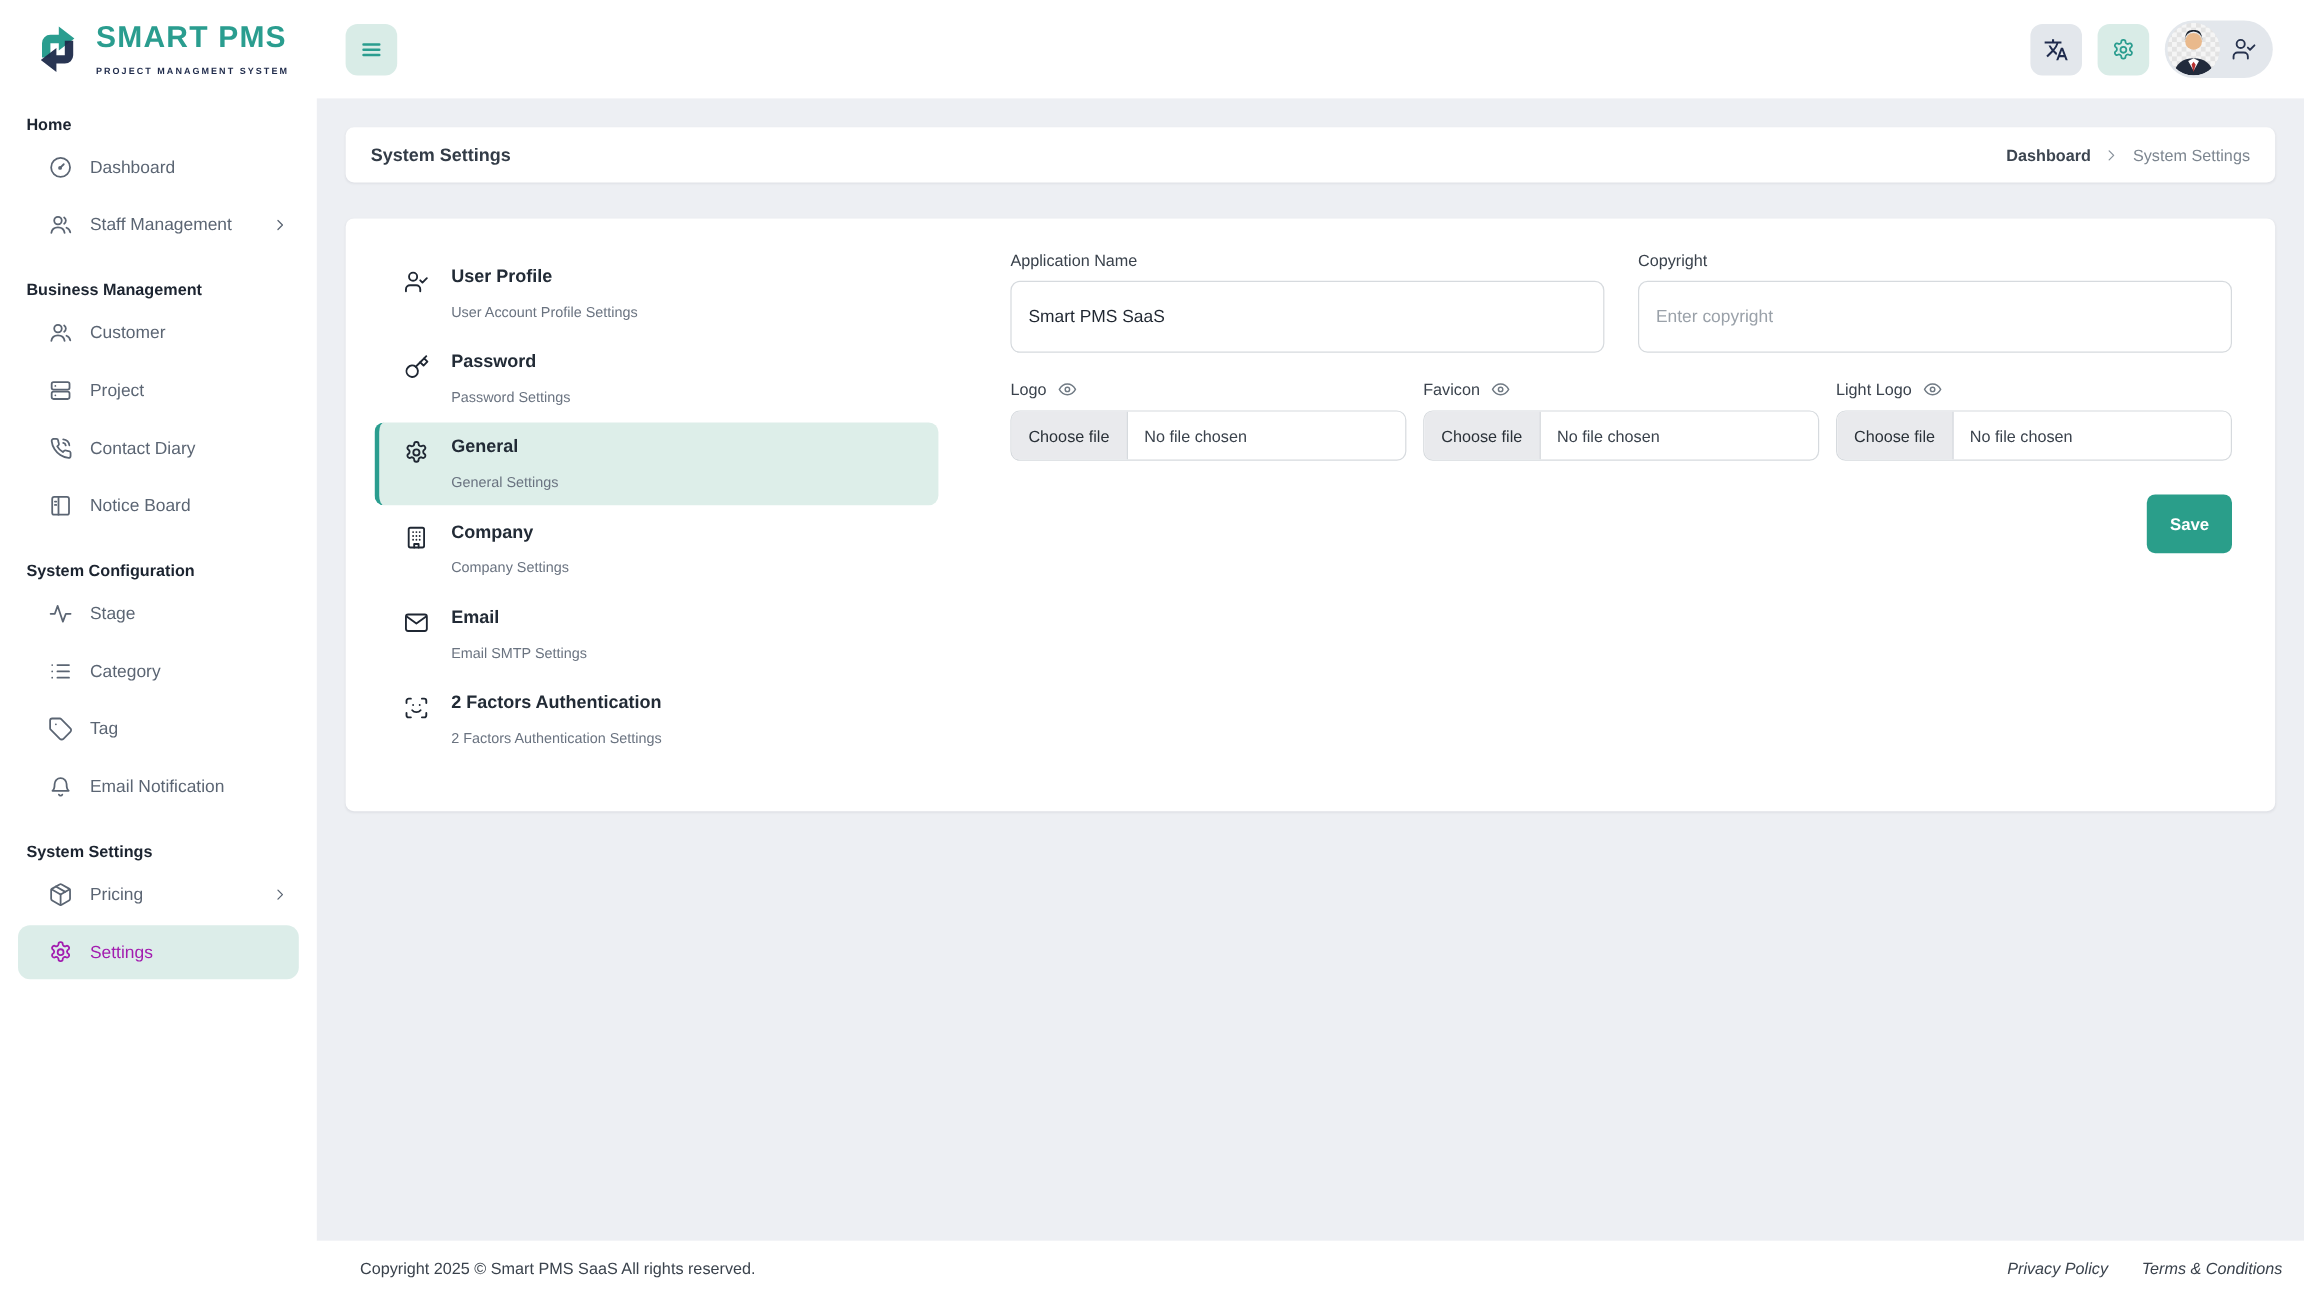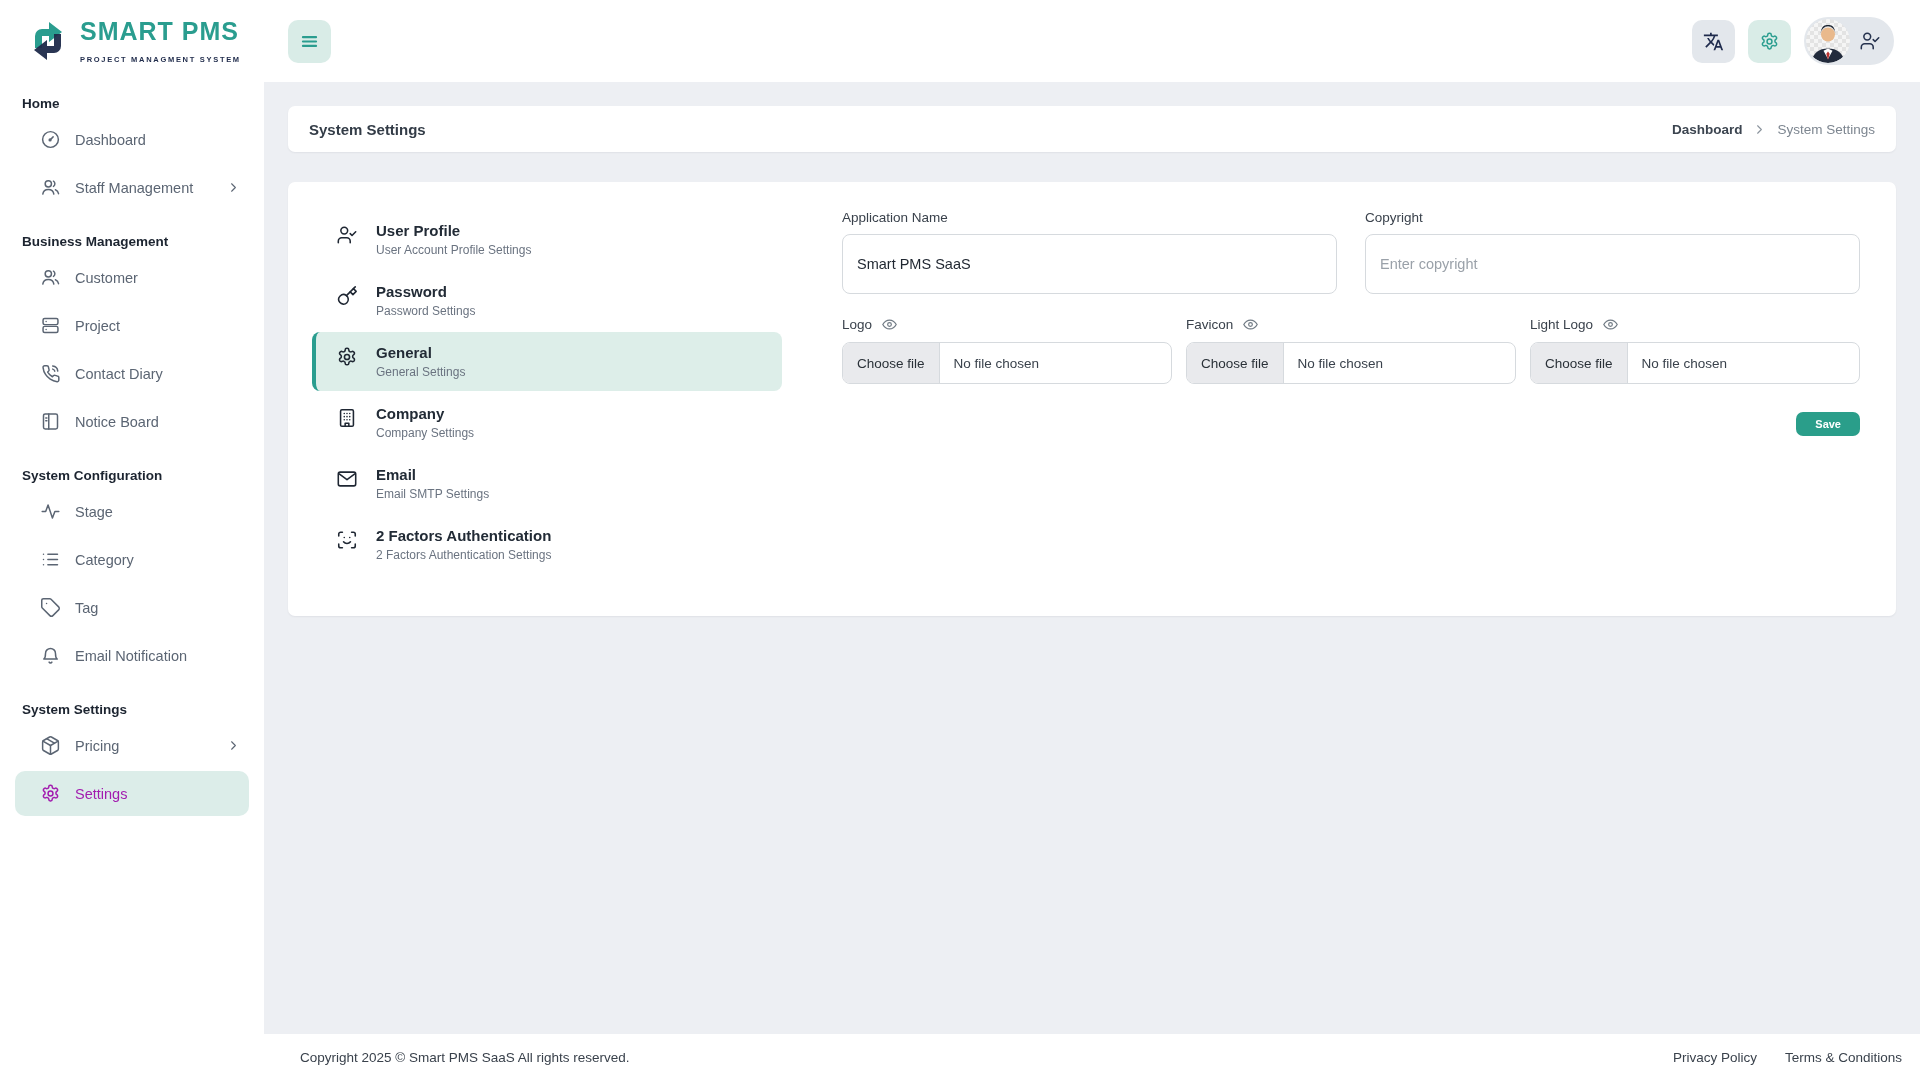--- a/index.html
+++ b/index.html
@@ -46,40 +46,40 @@
   .crumb-sep { width:15px; height:15px; color:#8a939d; }
   .crumb-current { color:#7d8690; }
 
   .main-card { margin-top:30px; padding:28px 36px 40px 24px; display:flex; align-items:flex-start; gap:60px; }
 
   
   .tabs { width:470px; flex:0 0 470px; display:flex; flex-direction:column; }
   .tab { display:flex; align-items:flex-start; gap:18px; padding:12px 16px 12px 20px; border-left:4px solid transparent; border-radius:8px; margin-bottom:2px; cursor:pointer; }
   .tab .ticon { width:22px; height:22px; flex:0 0 22px; color:#1f2733; margin-top:2px; }
   .tab-title { font-size:15px; font-weight:700; color:#222b36; line-height:1.2; }
-  .tab-sub { font-size:12px; color:#6a7380; margin-top:3px; }
+  .tab-sub { font-size:12px; color:#6a7380; margin-top:13px; }
   .tab.active { background:#ddeee9; border-left-color:#2a9d8f; }
 
   
   .form { flex:1; }
   .grid-2 { display:grid; grid-template-columns:1fr 1fr; column-gap:28px; }
   .grid-3 { display:grid; grid-template-columns:1fr 1fr 1fr; column-gap:14px; margin-top:22px; }
   .field-label { font-size:13.5px; color:#3a424c; margin-bottom:9px; display:flex; align-items:center; gap:9px; }
   .eye { width:17px; height:17px; color:#707a84; cursor:pointer; }
   .text-input { width:100%; height:60px; border:1px solid #d6dade; border-radius:8px; padding:0 14px; font-size:14.5px; color:#1f2630; outline:none; font-family:inherit; background:#fff; }
   .text-input::placeholder { color:#9aa1a9; }
   .file-input { height:42px; border:1px solid #d6dade; border-radius:8px; display:flex; align-items:stretch; overflow:hidden; background:#fff; cursor:pointer; }
   .file-btn { background:#e9eaed; border-right:1px solid #d6dade; padding:0 14px; display:flex; align-items:center; font-size:13.5px; color:#2a3138; white-space:nowrap; }
   .file-status { display:flex; align-items:center; padding:0 14px; font-size:13.5px; color:#3a424c; white-space:nowrap; }
   .form-actions { display:flex; justify-content:flex-end; margin-top:28px; }
-  .save-btn { background:#2a9e8a; color:#fff; border:none; border-radius:7px; padding:0 19px; height:24px; font-size:11px; font-weight:600; font-family:inherit; cursor:pointer; }
+  .save-btn { background:#2a9e8a; color:#fff; border:none; border-radius:7px; padding:0 19px; height:49px; font-size:14px; font-weight:600; font-family:inherit; cursor:pointer; }
 
   
   .footer { flex:0 0 46px; background:#fff; display:flex; align-items:center; justify-content:space-between; padding:0 18px 0 36px; font-size:13.5px; color:#3a424c; }
-  .footer-links { display:flex; gap:28px; }
+  .footer-links { display:flex; gap:28px;font-style:italic; }
   .footer-links span { cursor:pointer; }
 
   svg.stroke { fill:none; stroke:currentColor; stroke-width:1.7; stroke-linecap:round; stroke-linejoin:round; }
 </style>
 </head>
 <body>
 
 <svg width="0" height="0" style="position:absolute">
   <defs>
     <symbol id="i-gauge" viewBox="0 0 24 24">

